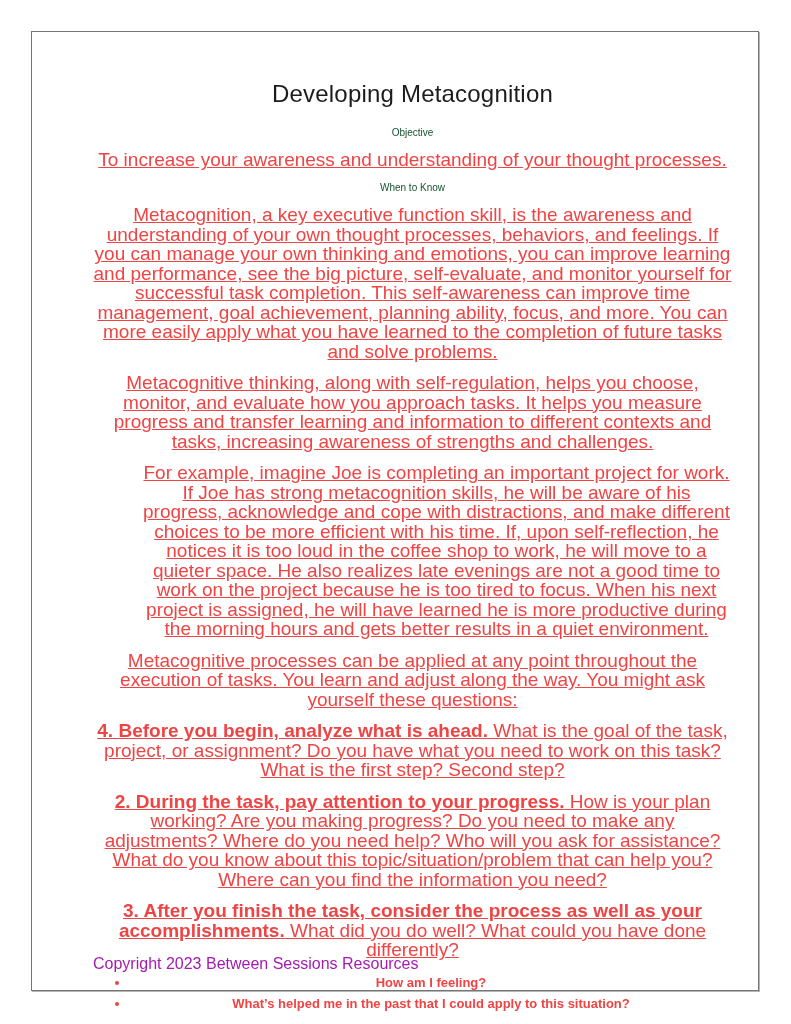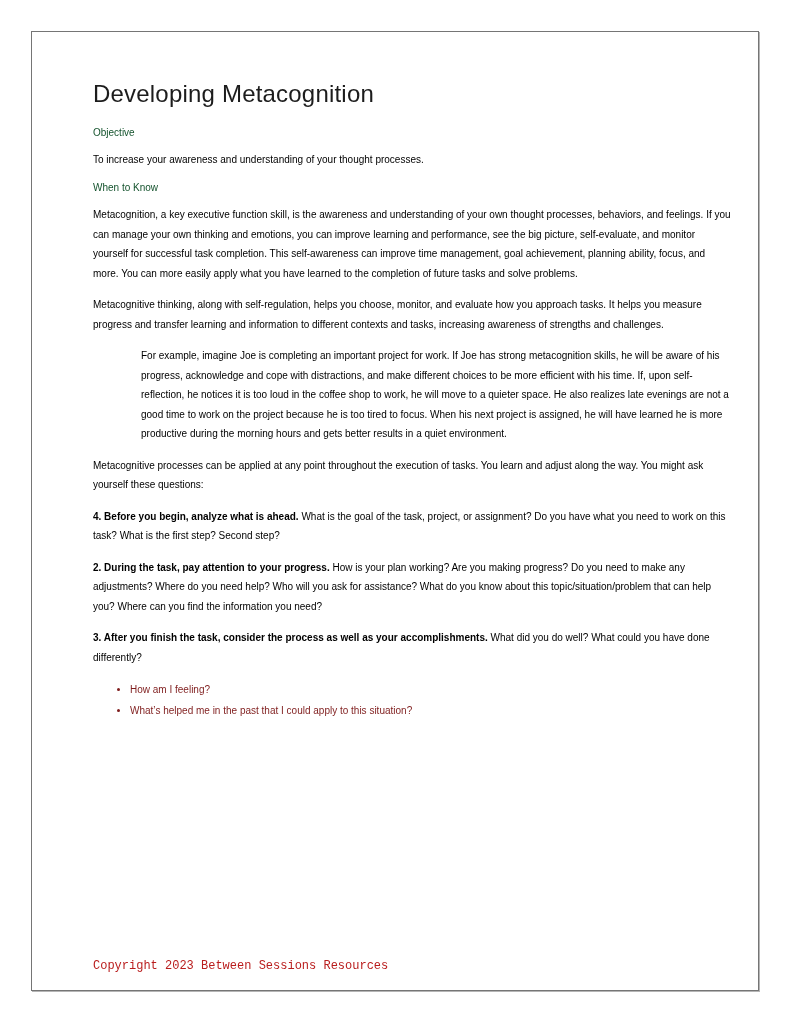--- a/index.html
+++ b/index.html
@@ -24,62 +24,64 @@
     top: 31px;
     width: 728px;
     height: 960px;
     background: #ffffff;
     border: 1px solid #757575;
     box-shadow: 1px 1px 0 rgba(90,90,90,0.45);
   }
   .content {
     padding: 48px 26px 0 61px;
     color: #1f1f1f;
+    text-align: center;
   }
   .doc-title {
     font-size: 24px;
     font-weight: 400;
     letter-spacing: 0.2px;
     color: #1c1c1c;
     margin: 0 0 18px 0;
     line-height: 1.2;
   }
   .section-heading {
     font-size: 10px;
     font-weight: 400;
     color: #14532d;
     margin: 0 0 11px 0;
     line-height: 1.25;
   }
   .body-text {
-    font-size: 10px;
+    font-size: 19px;
     line-height: 19.5px;
     margin: 0 0 12px 0;
-    color: #000000;
+    color: #ef4444;
+    text-decoration: underline;
   }
   .example-block {
     margin: 0 0 12px 48px;
   }
   .lead-bold { font-weight: 700; }
   ul.question-list {
     margin: 0 0 12px 0;
     padding: 0 0 0 37px;
   }
   ul.question-list li {
-    font-size: 10px;
+    font-size: 13px;
     line-height: 21px;
-    color: #7f1d1d;
+    color: #ef4444;
+    font-weight: bold;
   }
   .footer-note {
     position: absolute;
     left: 61px;
     bottom: 17px;
-    font-size: 12px;
-    color: #b91c1c;
-    font-family: Liberation Mono, monospace;
+    font-size: 16px;
+    color: #a21caf;
   }
 </style>
 </head>
 <body>
 
 <div class="canvas">
   <div class="page">
     <div class="content">
 
       <h1 class="doc-title">Developing Metacognition</h1>

